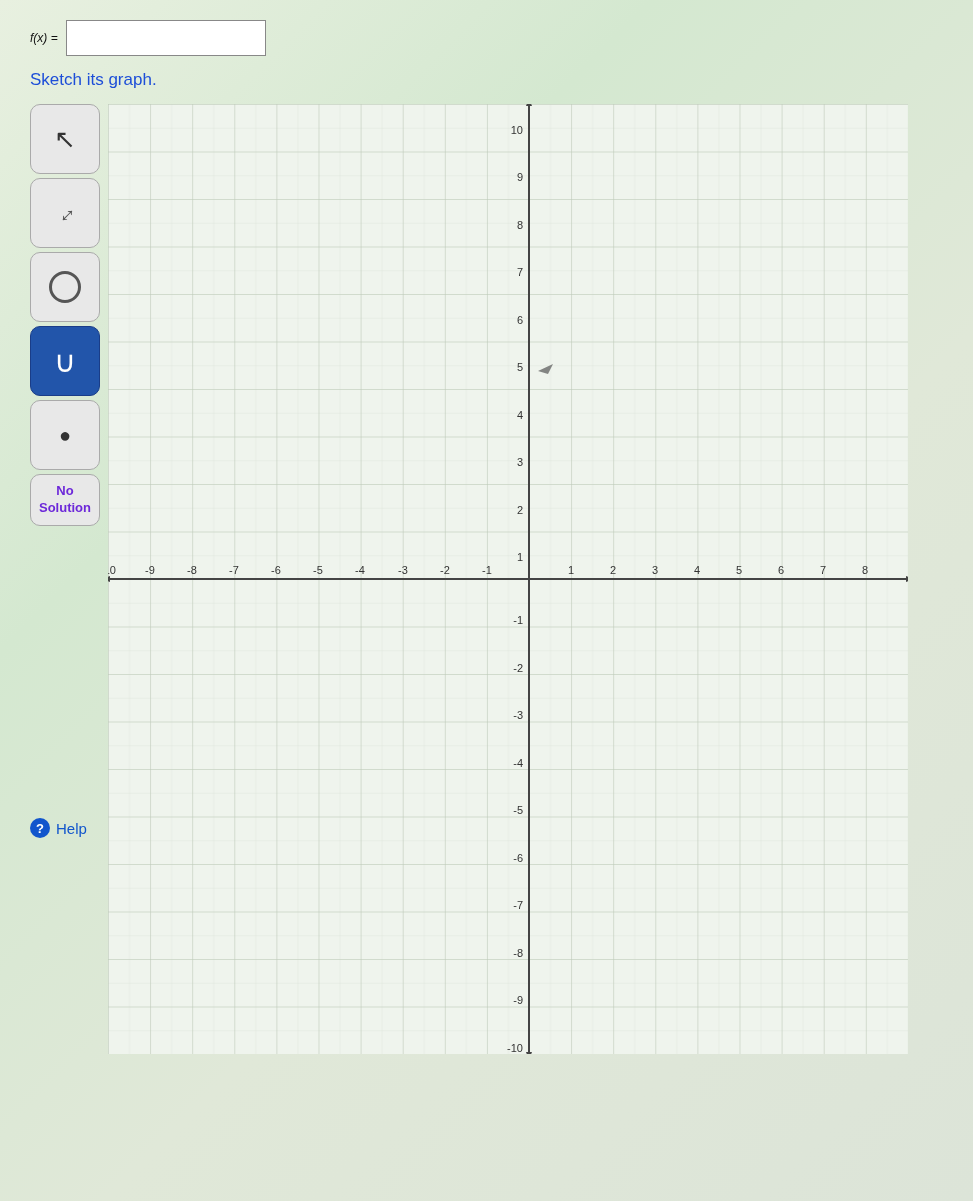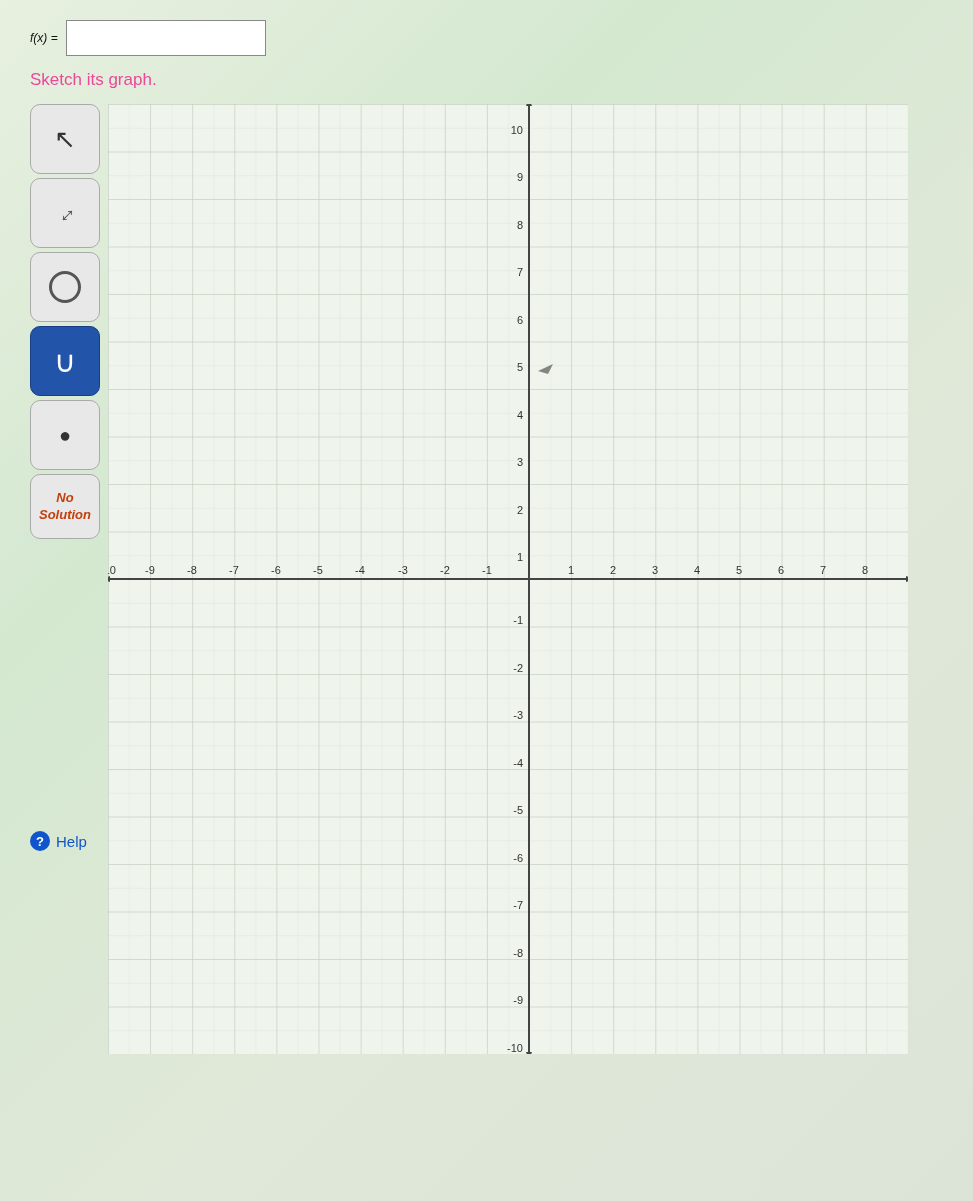--- a/index.html
+++ b/index.html
@@ -51,21 +51,21 @@
       width: 200px;
       height: 36px;
       border: 1.5px solid #888;
       background: white;
       font-size: 16px;
       padding: 4px 8px;
     }
 
     .sketch-label {
       font-size: 17px;
-      color: #ec4899;
+      color: #1d4ed8;
       margin-bottom: 14px;
     }
 
     .graph-area {
       display: flex;
       flex-direction: row;
       align-items: flex-start;
     }
 
     .toolbar {
@@ -92,25 +92,24 @@
 
     .tool-btn.active {
       background: #2255aa;
       color: white;
       border-color: #1a3d88;
     }
 
     .tool-btn.no-solution {
       font-size: 13px;
       font-weight: bold;
-      color: #c2410c;
+      color: #6d28d9;
       text-align: center;
       line-height: 1.3;
-      height: 65px;
-      font-style: italic;
+      height: 52px;
     }
 
     .graph-wrapper {
       position: relative;
       flex: 1;
     }
 
     .graph-canvas {
       position: relative;
       width: 800px;

